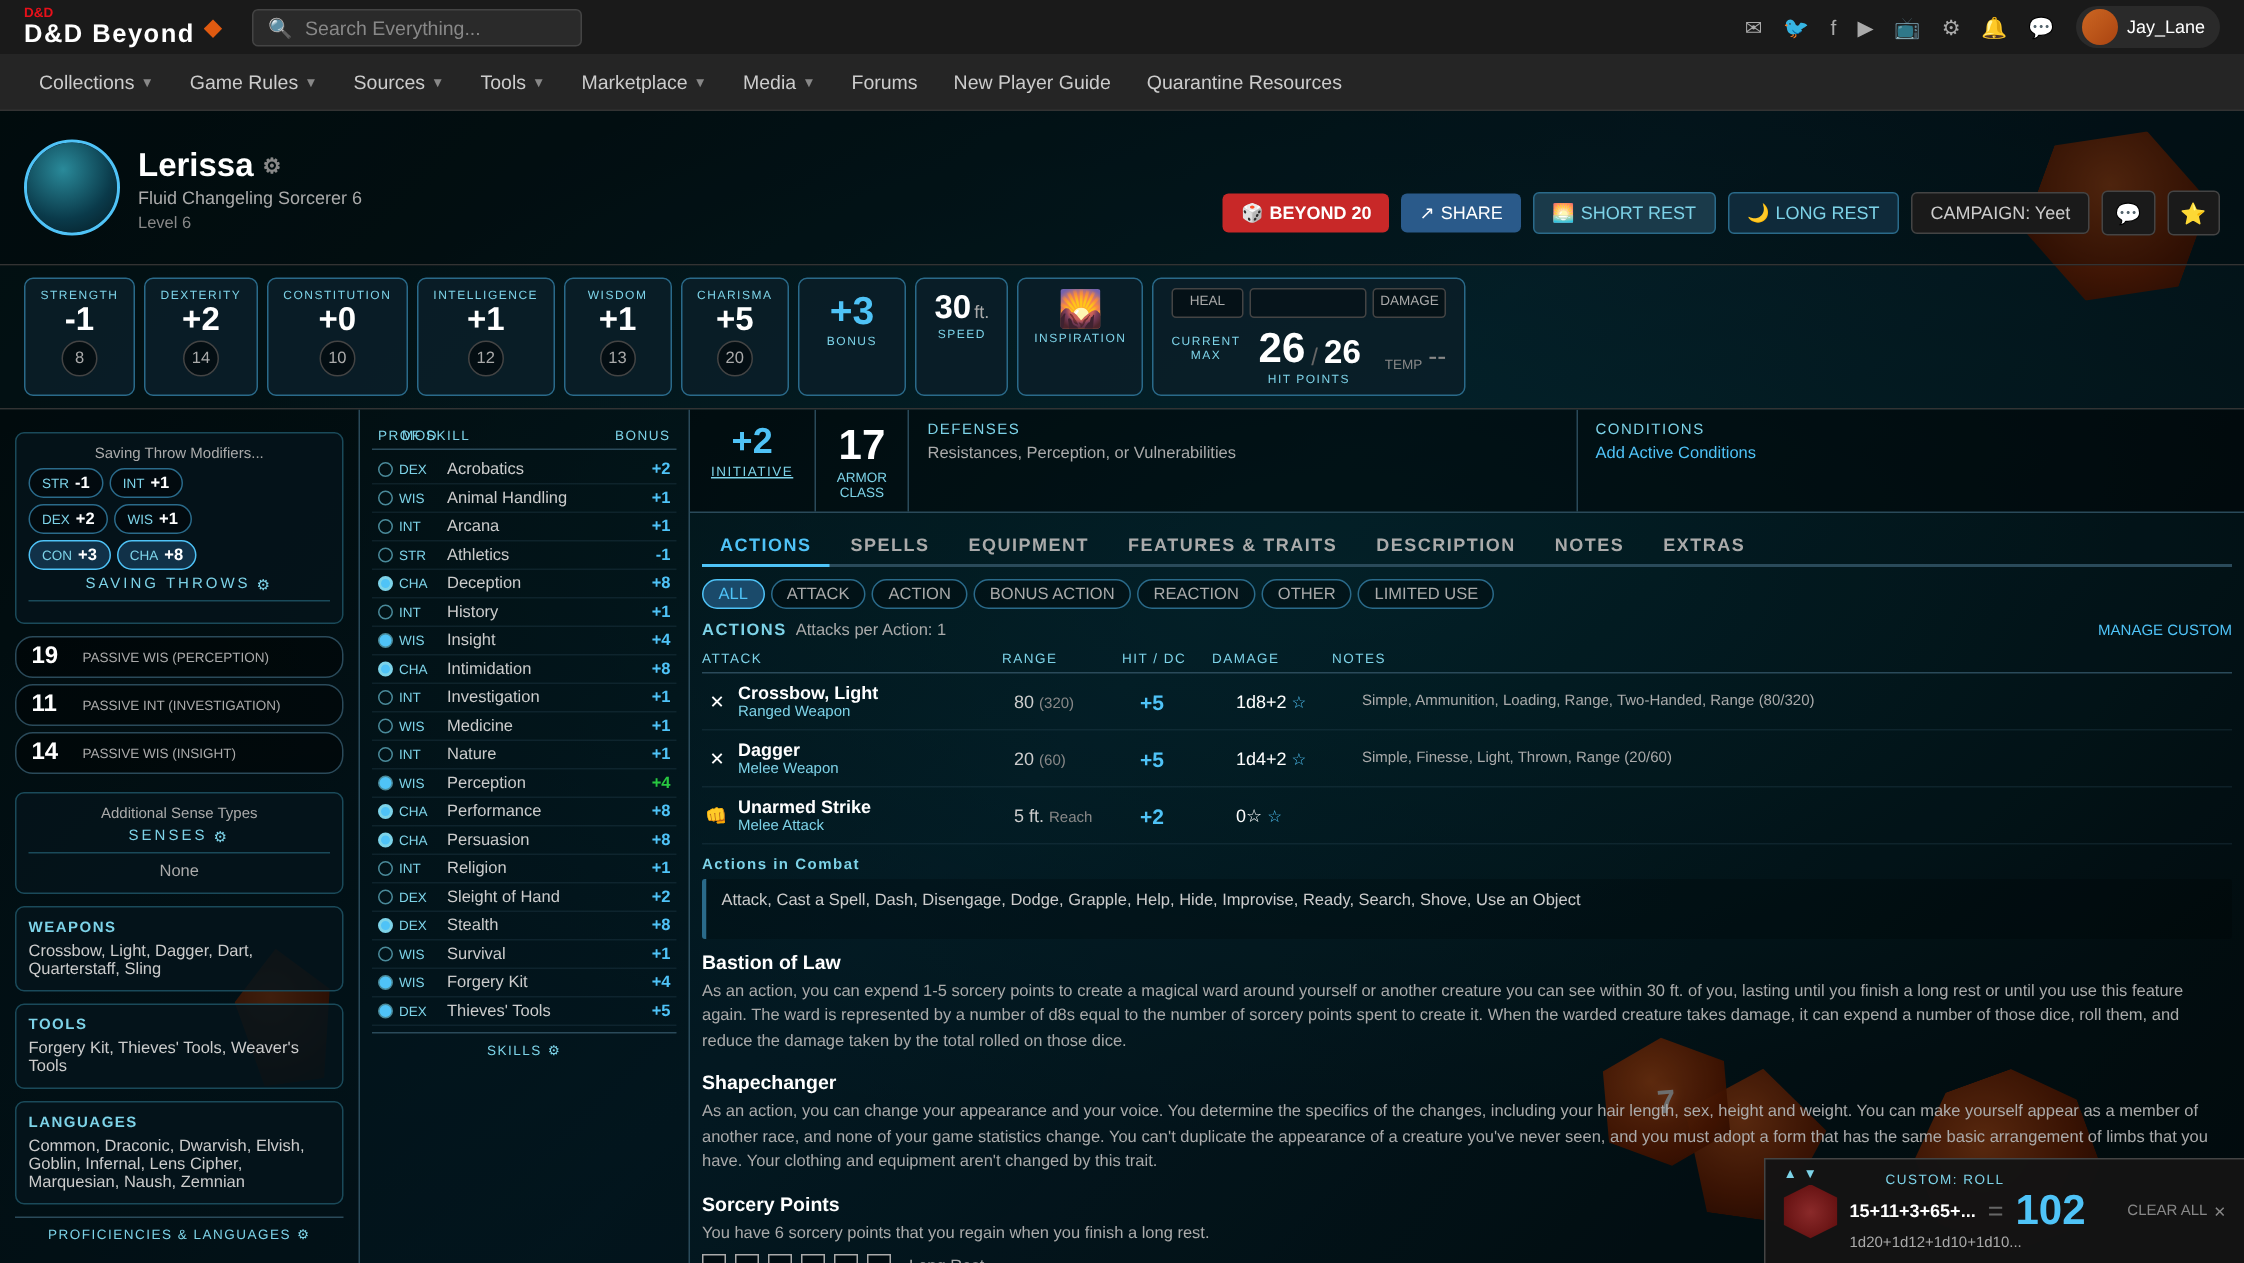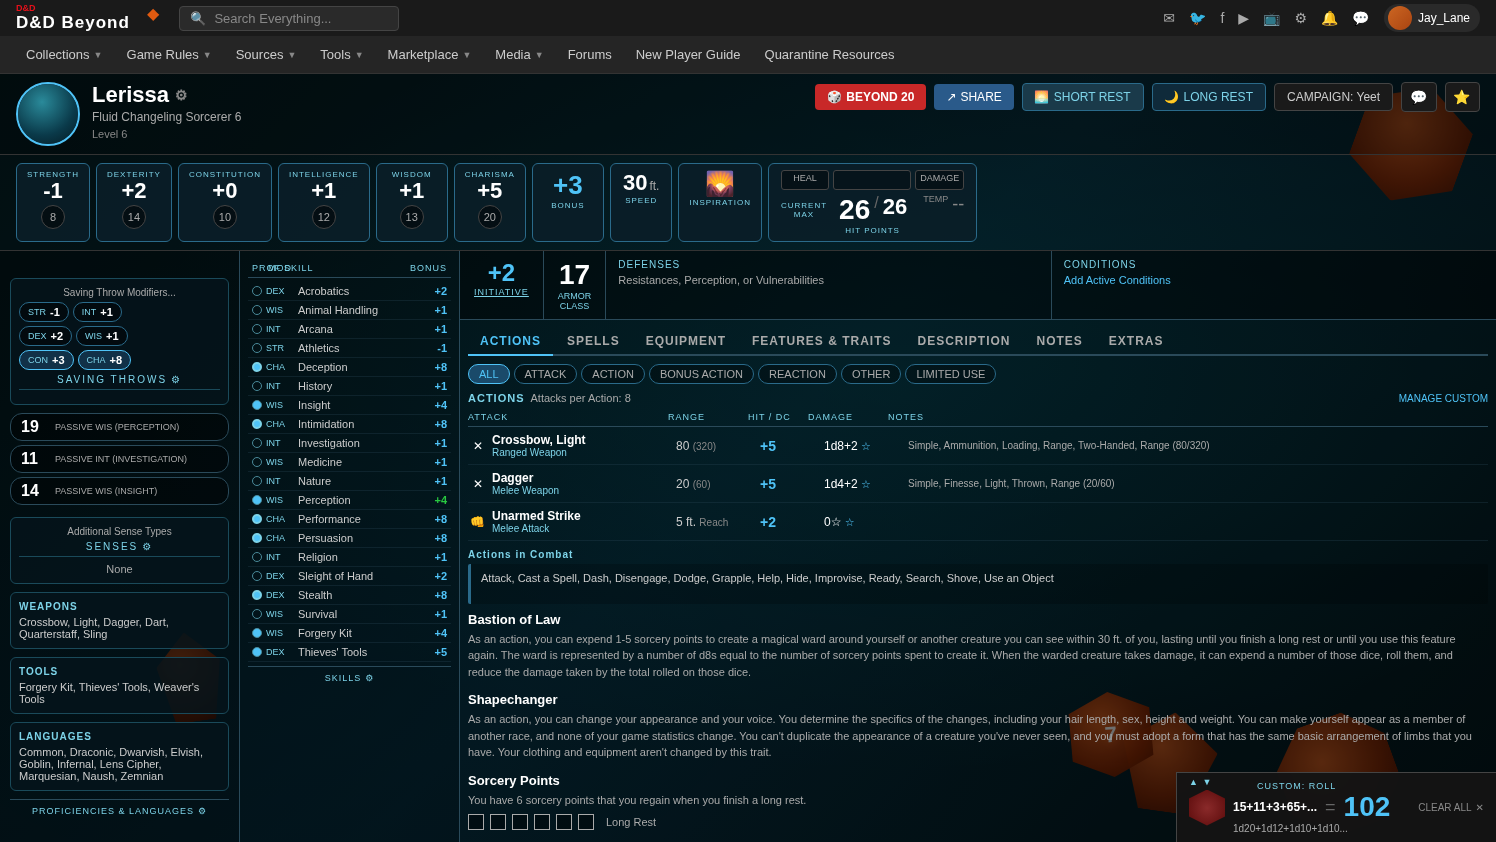--- a/index.html
+++ b/index.html
@@ -19,21 +19,22 @@
       height: 36px;
       display: flex;
       align-items: center;
       padding: 0 16px;
       gap: 12px;
       position: relative;
       z-index: 100;
     }
     .logo {
       display: flex;
-      gap: 15px;
+      align-items: center;
+      gap: 4px;
     }
     .search-bar {
       background: #2a2a2a;
       border: 1px solid #444;
       border-radius: 4px;
       padding: 4px 10px;
       color: #aaa;
       font-size: 13px;
       width: 220px;
       display: flex;
@@ -110,22 +111,22 @@
       top: 74px;
       left: 0; right: 0; bottom: 0;
       z-index: 10;
       display: flex;
       flex-direction: column;
     }
 
     
     .char-header {
       display: flex;
-      align-items: flex-start;
-      padding: 8px 16px;
+      align-items: flex-end;
+      padding: 19px 16px;
       background: rgba(0,0,0,0.6);
       border-bottom: 1px solid #333;
       gap: 12px;
     }
     .char-portrait {
       width: 64px; height: 64px;
       border-radius: 50%;
       border: 2px solid #4fc3f7;
       background: radial-gradient(circle, #1a4a5a 0%, #0a2030 100%);
       overflow: hidden;
@@ -266,21 +267,21 @@
       text-align: center;
       min-width: 64px;
     }
     .hp-group {
       background: rgba(10,30,40,0.9);
       border: 1px solid #2a6a8a;
       border-radius: 6px;
       padding: 6px 12px;
       text-align: center;
     }
-    .hp-vals { display: flex; align-items: flex-start; gap: 4px; }
+    .hp-vals { display: flex; align-items: flex-end; gap: 4px; }
     .hp-current { font-size: 28px; font-weight: bold; color: #fff; }
     .hp-slash { font-size: 16px; color: #666; }
     .hp-max { font-size: 22px; font-weight: bold; color: #fff; }
     .hp-temp { font-size: 18px; color: #888; }
     .hp-label { font-size: 8px; color: #7dd3e8; letter-spacing: 1px; }
     .hp-heal-dmg { display: flex; gap: 4px; margin-bottom: 4px; }
     .heal-btn, .dmg-btn {
       flex: 1;
       font-size: 9px;
       color: #aaa;
@@ -1093,21 +1094,21 @@
           <div class="filter-pill">ATTACK</div>
           <div class="filter-pill">ACTION</div>
           <div class="filter-pill">BONUS ACTION</div>
           <div class="filter-pill">REACTION</div>
           <div class="filter-pill">OTHER</div>
           <div class="filter-pill">LIMITED USE</div>
         </div>
 
         <div style="display:flex;align-items:center;margin-bottom:4px">
           <span style="font-size:11px;color:#7dd3e8;letter-spacing:1px;font-weight:bold">ACTIONS</span>
-          <span style="font-size:11px;color:#aaa;margin-left:6px">Attacks per Action: 8</span>
+          <span style="font-size:11px;color:#aaa;margin-left:6px">Attacks per Action: 1</span>
           <span style="margin-left:auto;font-size:10px;color:#4fc3f7;cursor:pointer">MANAGE CUSTOM</span>
         </div>
 
         <div class="actions-header">
           <span class="ah-attack">ATTACK</span>
           <span class="ah-range">RANGE</span>
           <span class="ah-hit">HIT / DC</span>
           <span class="ah-damage">DAMAGE</span>
           <span class="ah-notes">NOTES</span>
         </div>

